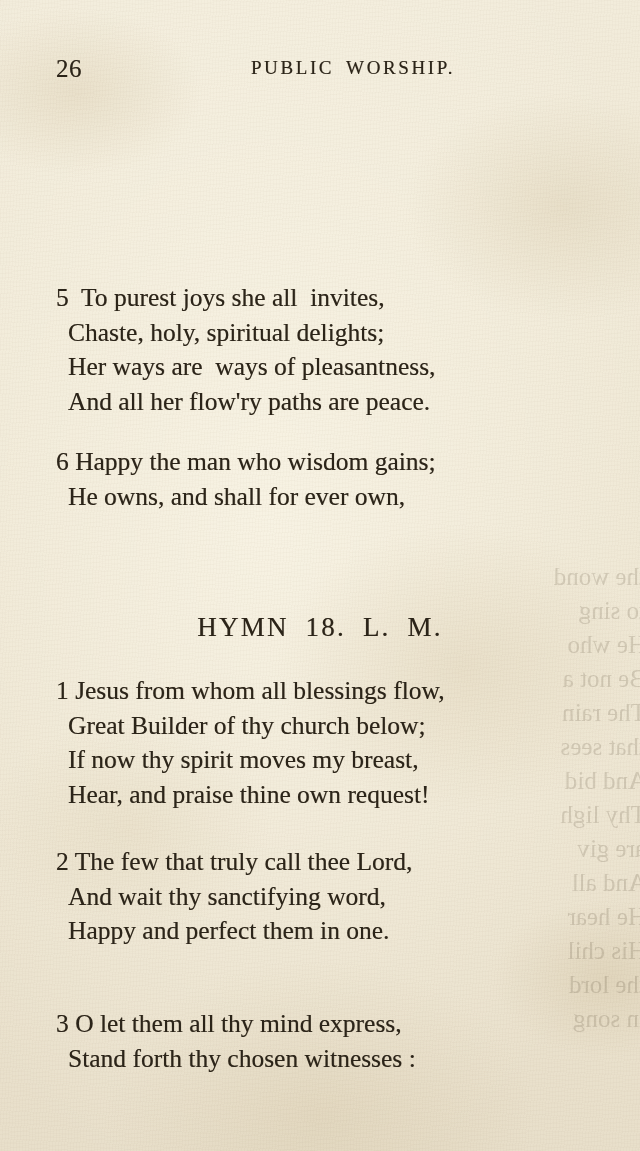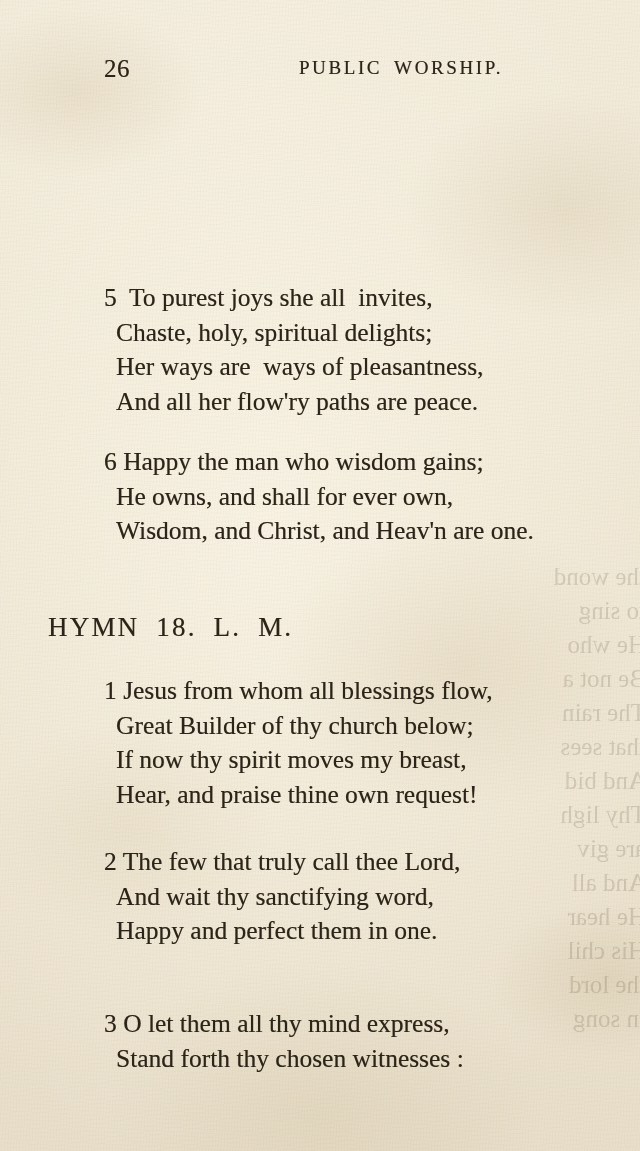--- a/index.html
+++ b/index.html
@@ -108,31 +108,31 @@
     white-space: pre;
     text-indent: 12px;
   }
   .vline.first { text-indent: 0; }
 
   
   .hymnhead {
     position: absolute;
     left: 0;
     width: 640px;
+    text-align: center;
     font-size: 27px;
     letter-spacing: 2.2px;
     word-spacing: 8px;
   }
 
   
   .vline, .folio, .runtitle, .hymnhead {
     text-shadow:
       0.35px 0.25px 0.35px rgba(60,48,30,0.34),
       -0.3px 0.2px 0.4px rgba(90,74,48,0.22);
-    margin-left: 48px;
   }
 </style>
 </head>
 <body>
 
 <div class="page">
 
   <div class="grain"></div>
 
   <div class="showthrough">
@@ -163,21 +163,20 @@
     <div class="stanza" style="top:281px">
       <div class="vline first">5  To purest joys she all  invites,</div>
       <div class="vline">Chaste, holy, spiritual delights;</div>
       <div class="vline">Her ways are  ways of pleasantness,</div>
       <div class="vline">And all her flow'ry paths are peace.</div>
     </div>
 
     <div class="stanza" style="top:445px">
       <div class="vline first">6 Happy the man who wisdom gains;</div>
       <div class="vline">He owns, and shall for ever own,</div>
-      <div class="vline">Wisdom, and Christ, and Heav'n are one.</div>
     </div>
 
     <div class="hymnhead" style="top:612px">HYMN  18.  L. M.</div>
 
     <div class="stanza" style="top:674px">
       <div class="vline first">1 Jesus from whom all blessings flow,</div>
       <div class="vline">Great Builder of thy church below;</div>
       <div class="vline">If now thy spirit moves my breast,</div>
       <div class="vline">Hear, and praise thine own request!</div>
     </div>

